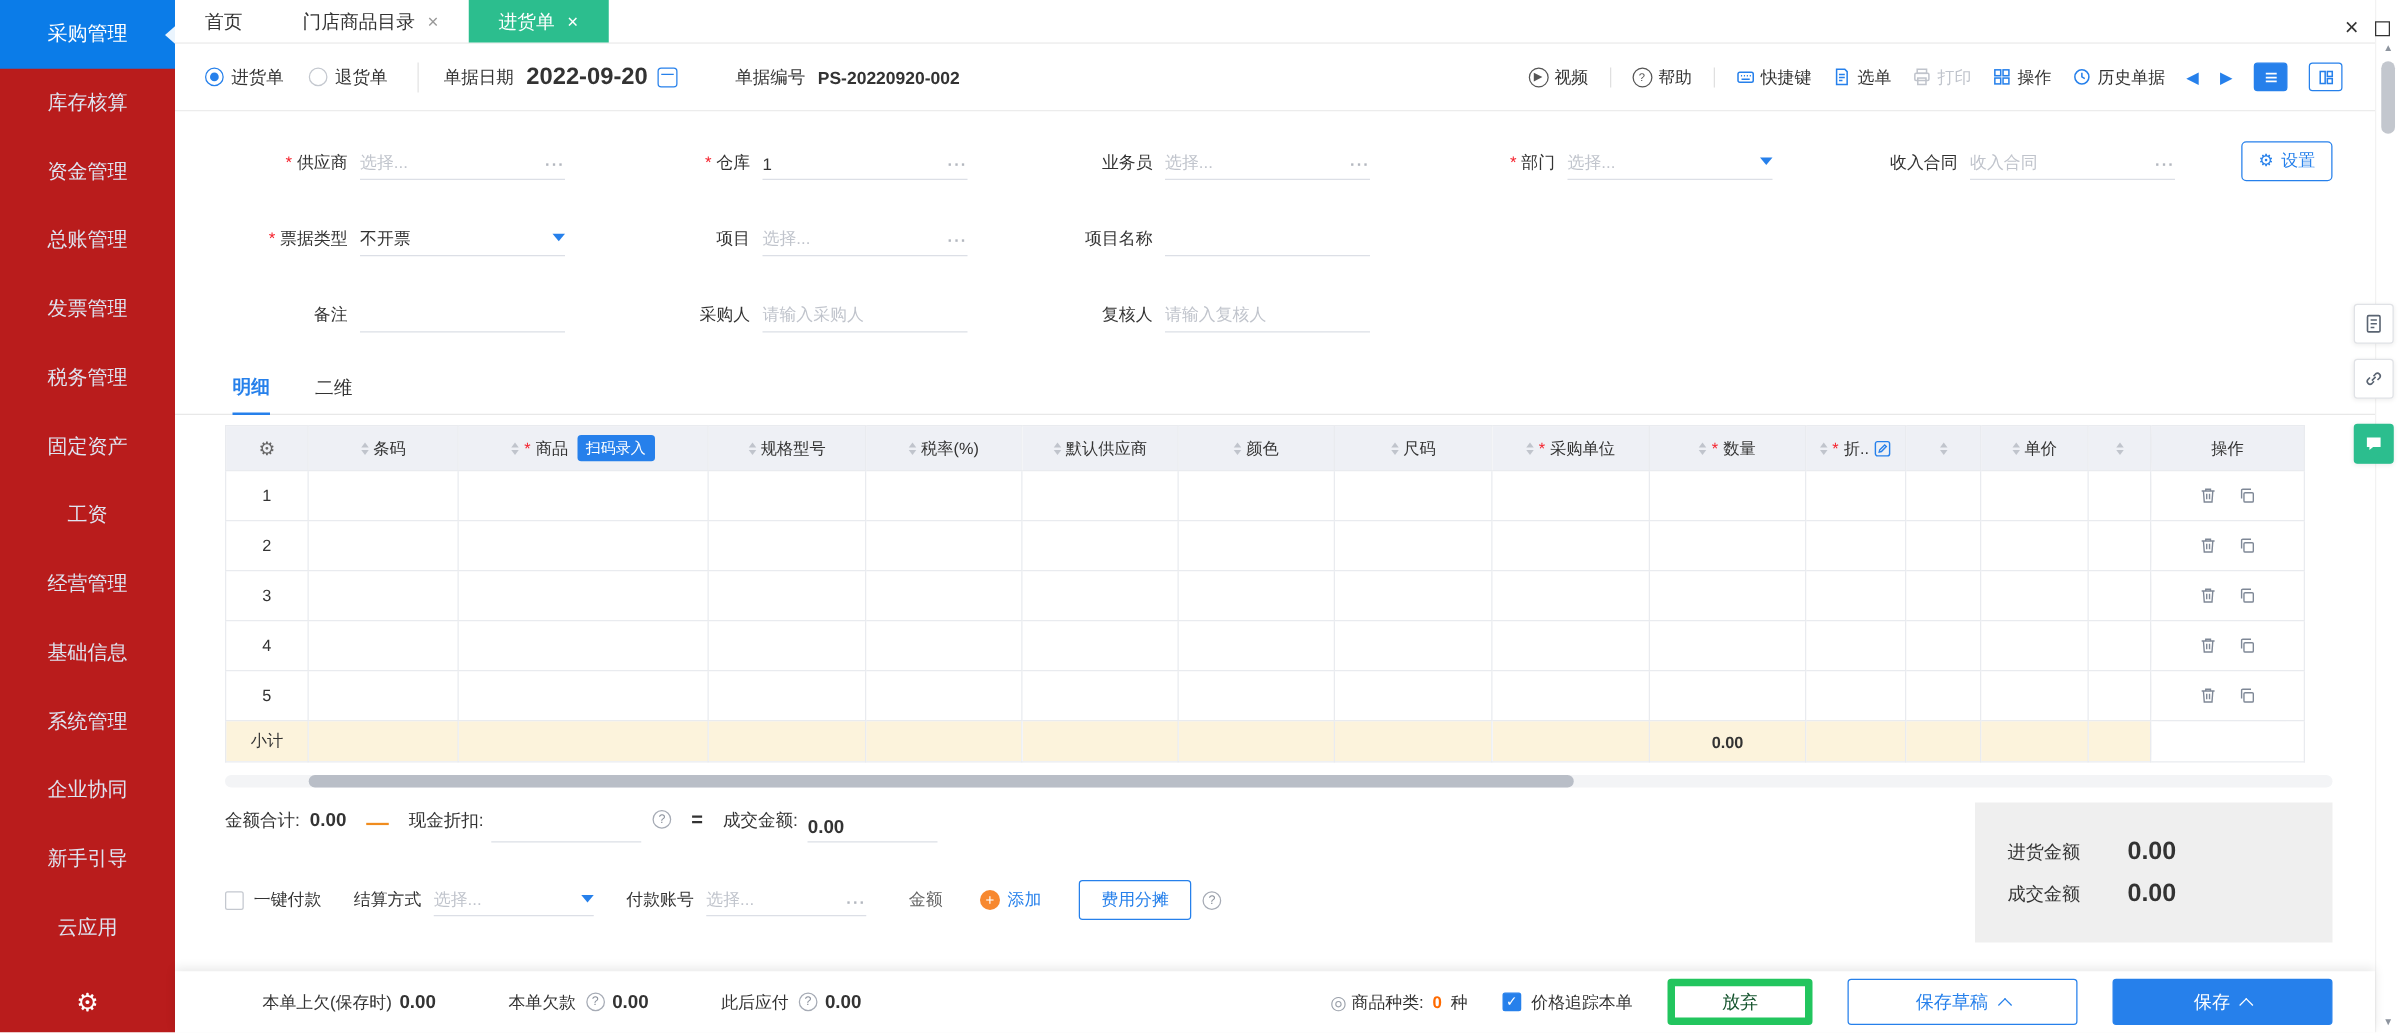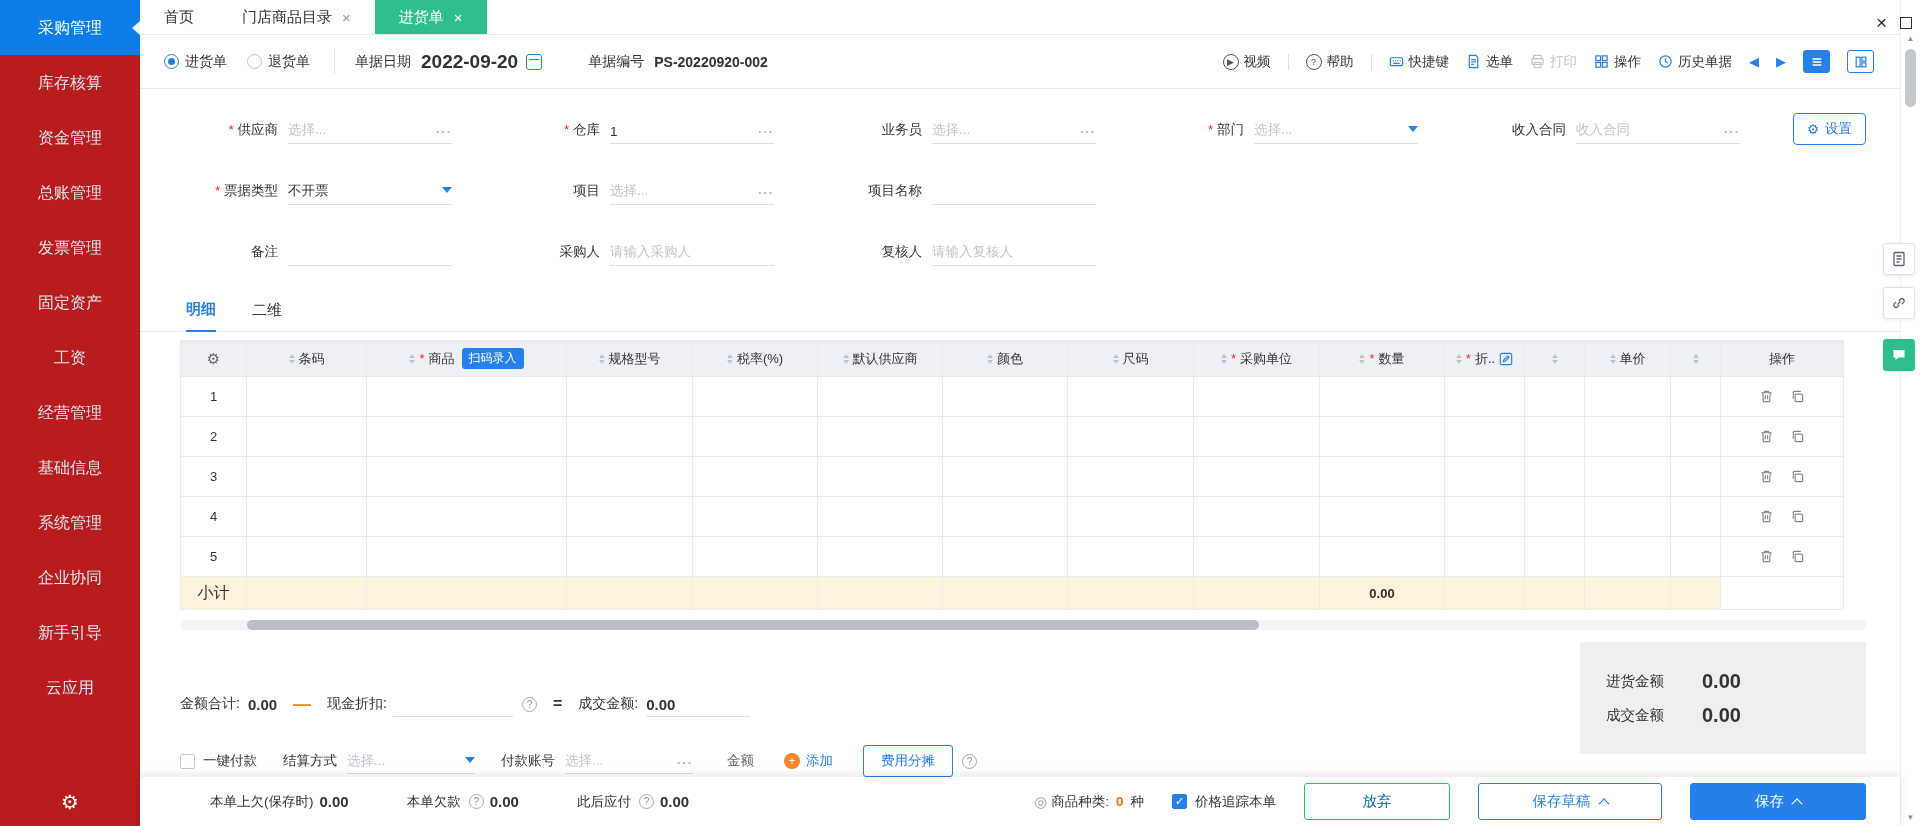--- a/index.html
+++ b/index.html
@@ -76,32 +76,32 @@
   .sort i { display:block; width:0; height:0; border-left:3.5px solid transparent; border-right:3.5px solid transparent; }
   .sort .up { border-bottom:4.5px solid #c0c4cc; }
   .sort .dn { border-top:4.5px solid #c0c4cc; }
   tbody td { height:40px; background:#fff; }
   td.cnum { text-align:center; color:#333; }
   th.ops-col, td.ops-col { box-shadow:-5px 0 6px -4px rgba(0,0,0,.13); }
   .ops-inner { display:flex; justify-content:center; align-items:center; gap:16px; color:#7f8897; }
   .ops-inner svg { width:15px; height:15px; cursor:pointer; }
   tr.subtotal td { background:#fcf3dc; height:33px; }
   tr.subtotal td.ops-col { background:#fff; }
-  td.sub-label { text-align:center; font-size:16px; }
+  td.sub-label { text-align:center; font-size:13px; }
   td.sub-qty { text-align:center; font-weight:700; }
   .scan-badge { background:#2680eb; color:#fff; border-radius:3px; padding:2px 7px; font-size:12px; margin-left:3px; cursor:pointer; }
   .gear-head { font-size:15px; color:#666; cursor:pointer; }
   .edit-ic { width:14px; height:14px; color:#2680eb; flex-shrink:0; }
 
   .hscroll { margin:10px 34px 0 40px; height:10px; background:#f3f4f6; border-radius:5px; position:relative; }
   .hthumb { position:absolute; left:4%; width:60%; top:0; bottom:0; background:#b9bec7; border-radius:5px; cursor:pointer; }
 
   
   .lower { position:relative; flex:1; padding:18px 34px 0 40px; min-height:0; }
-  .sumline { display:flex; align-items:center; font-size:14px; height:30px;margin-top:41px; }
+  .sumline { display:flex; align-items:flex-start; font-size:14px; height:30px; }
   .bval { font-weight:700; font-size:15px; margin-left:8px; }
   .minus { color:#f08c1e; font-weight:700; font-size:18px; margin:0 16px; }
   .equals { color:#333; font-weight:700; font-size:16px; margin:0 16px; }
   .uline { border-bottom:1px solid #dcdfe6; width:120px; height:26px; margin-left:6px; cursor:text; }
   .uval { border-bottom:1px solid #dcdfe6; min-width:104px; height:26px; margin-left:8px; font-weight:700; font-size:15px; display:flex; align-items:flex-end; padding-bottom:3px; }
   .help { width:15px; height:15px; border:1px solid #a6abb5; border-radius:50%; display:inline-flex; align-items:center; justify-content:center; font-size:10px; color:#8a909b; margin-left:9px; flex-shrink:0; cursor:pointer; }
   .payline { display:flex; align-items:center; margin-top:26px; font-size:13.5px; }
   .chk { width:15px; height:15px; border:1px solid #c4c8cf; border-radius:2px; background:#fff; flex-shrink:0; cursor:pointer; }
   .chk.checked { background:#2680eb; border-color:#2680eb; color:#fff; display:flex; align-items:center; justify-content:center; font-size:11px; }
   .pl-lbl { margin:0 10px 0 26px; white-space:nowrap; }
@@ -118,21 +118,21 @@
 
   
   .footerbar { height:49px; flex-shrink:0; background:#fff; box-shadow:0 -3px 8px rgba(0,0,0,.09); display:flex; align-items:center; padding:0 34px 0 40px; gap:28px; position:relative; z-index:4; font-size:13.5px; }
   .fgroup { display:flex; align-items:center; gap:6px; white-space:nowrap;margin-left:30px; }
   .fval { font-weight:700; font-size:15px; }
   .kinds { margin-left:auto; display:flex; align-items:center; gap:4px; white-space:nowrap; }
   .kinds .cat { color:#9aa0aa; font-size:15px; }
   .kinds .num { color:#ff6a00; font-weight:700; margin:0 3px; }
   .track { display:flex; align-items:center; gap:8px; white-space:nowrap; }
   .btn { height:37px; border-radius:3px; font-size:14.5px; display:flex; align-items:center; justify-content:center; cursor:pointer; gap:9px; }
-  .btn-discard { width:146px; background:#fff; border:1px solid #22c55e; color:#0369a1; }
+  .btn-discard { width:116px; background:#fff; border:6px solid #22c55e; color:#14532d; }
   .btn-draft { width:184px; background:#fff; border:1px solid #2680eb; color:#2680eb; }
   .btn-save { width:176px; background:#2680eb; border:1px solid #2680eb; color:#ffffff; }
   .caret-up { width:8px; height:8px; border-left:1.6px solid currentColor; border-top:1.6px solid currentColor; transform:rotate(45deg); margin-top:4px; }
 
   
   .right-strip { width:20px; flex-shrink:0; background:#fff; border-left:1px solid #f2f2f2; position:relative; }
   .vtrack { position:absolute; top:34px; bottom:3px; left:3px; width:13px; }
   .varrow { position:absolute; left:0; width:13px; text-align:center; color:#8d949e; font-size:8px; line-height:10px; cursor:pointer; }
   .varrow.top { top:0; } .varrow.bot { bottom:0; }
   .vthumb { position:absolute; top:15px; left:1px; width:11px; height:58px; background:#c3c7ce; border-radius:6px; cursor:pointer; }
@@ -150,20 +150,21 @@
 <body>
 
 <div class="app">
 
   <aside class="sidebar">
     <div class="side-item active">采购管理</div>
     <div class="side-item">库存核算</div>
     <div class="side-item">资金管理</div>
     <div class="side-item">总账管理</div>
     <div class="side-item">发票管理</div>
+    <div class="side-item">税务管理</div>
     <div class="side-item">固定资产</div>
     <div class="side-item">工资</div>
     <div class="side-item">经营管理</div>
     <div class="side-item">基础信息</div>
     <div class="side-item">系统管理</div>
     <div class="side-item">企业协同</div>
     <div class="side-item">新手引导</div>
     <div class="side-item">云应用</div>
     <div class="side-gear">⚙</div>
   </aside>

